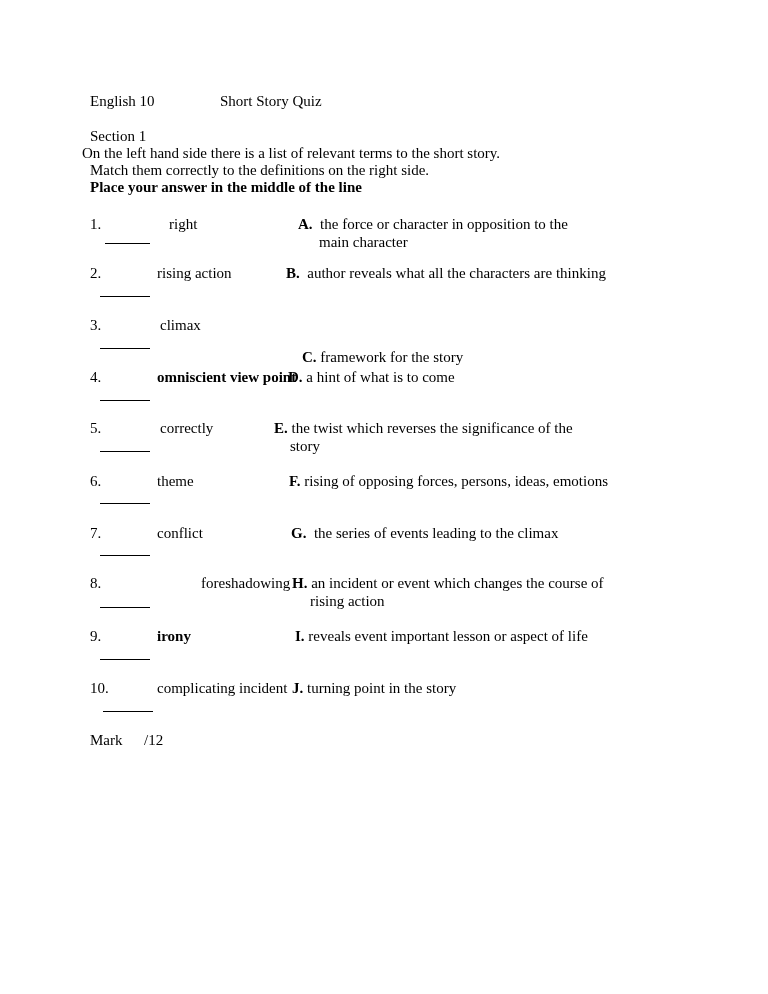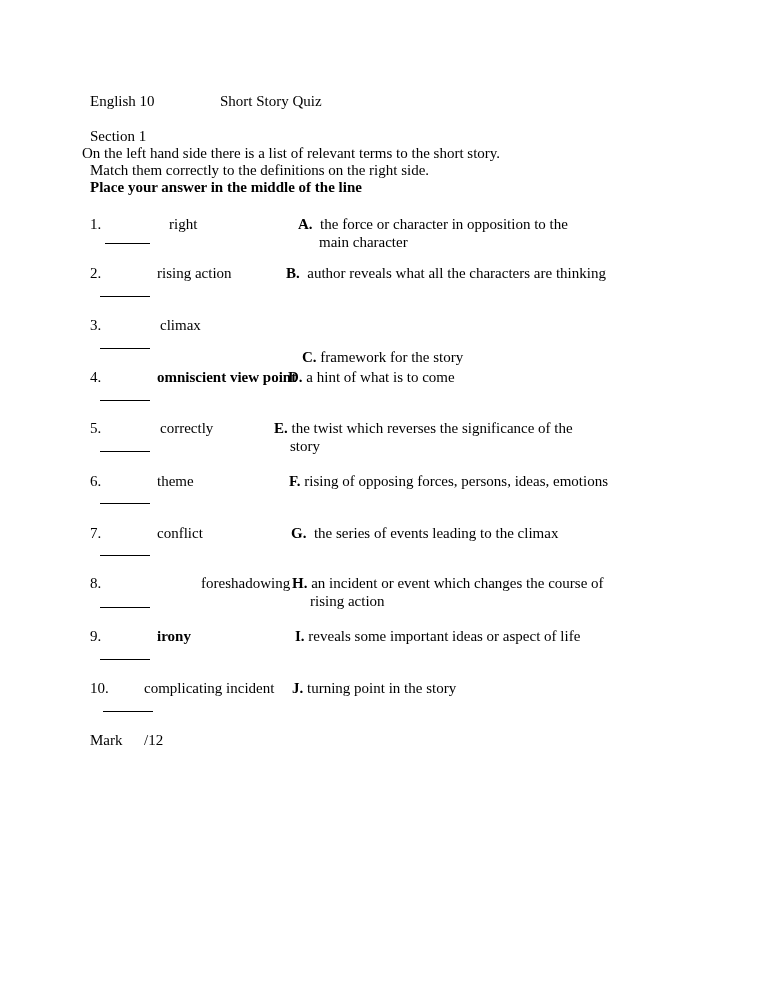--- a/index.html
+++ b/index.html
@@ -103,27 +103,27 @@
     <span class="cont" style="left:18px;">rising action</span>
   </div>
 </div>
 
 <div>
   <div class="abs" style="left:90px; top:627px;">9.</div>
   <div class="abs" style="left:157px; top:627px;font-weight:bold;">irony</div>
   <div class="blank" style="left:100px; top:659px; width:50px;"></div>
   <div class="abs def" style="left:295px; top:627px;">
     <b>I.</b>
-    <span>reveals some important ideas or aspect of life</span>
+    <span>reveals event important lesson or aspect of life</span>
   </div>
 </div>
 
 <div>
   <div class="abs" style="left:90px; top:679px;">10.</div>
-  <div class="abs" style="left:144px; top:679px;">complicating incident</div>
+  <div class="abs" style="left:157px; top:679px;">complicating incident</div>
   <div class="blank" style="left:103px; top:711px; width:50px;"></div>
   <div class="abs def" style="left:292px; top:679px;">
     <b>J.</b>
     <span>turning point in the story</span>
   </div>
 </div>
 
 <div class="abs" style="left:90px; top:731px;">Mark</div>
 <div class="abs" style="left:144px; top:731px;">/12</div>
 

